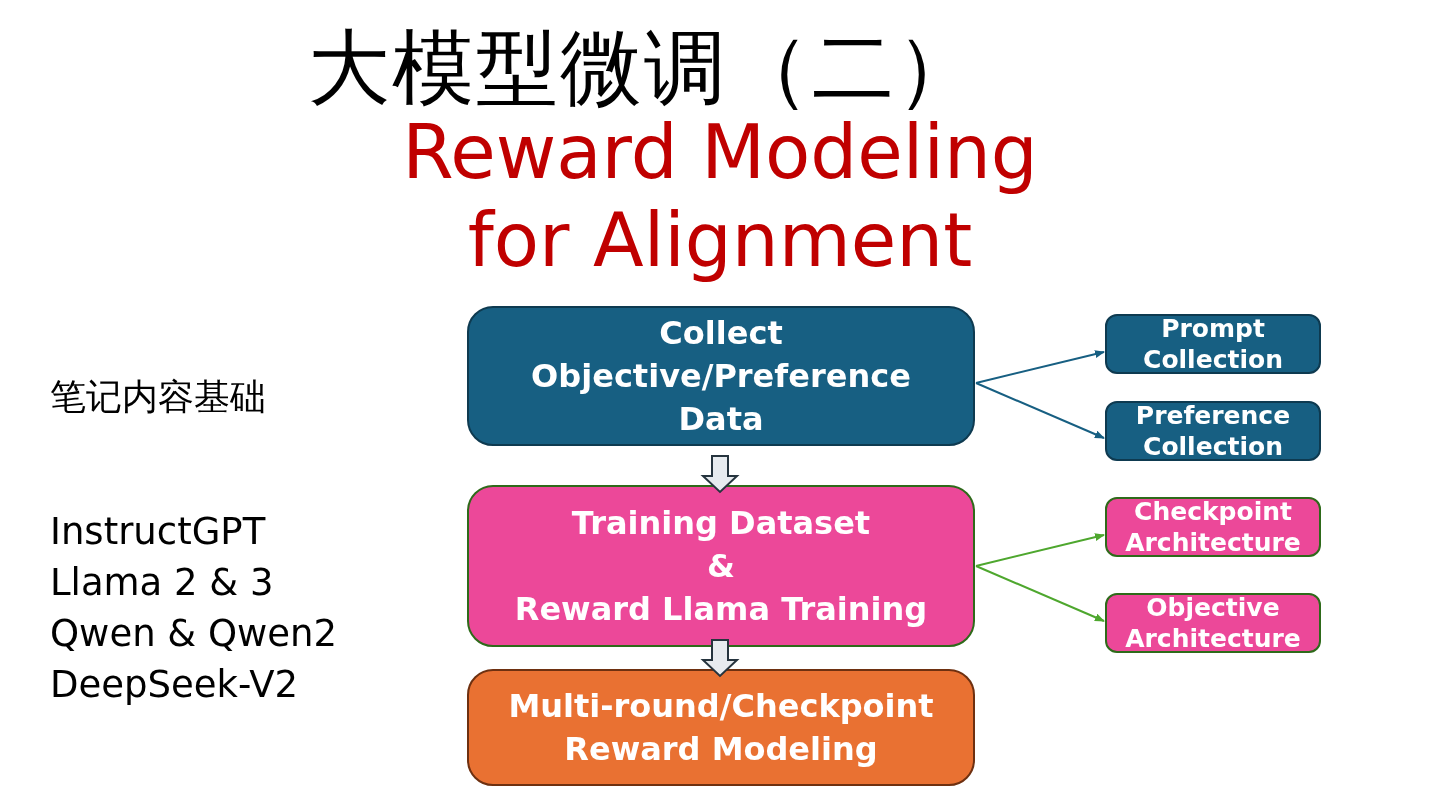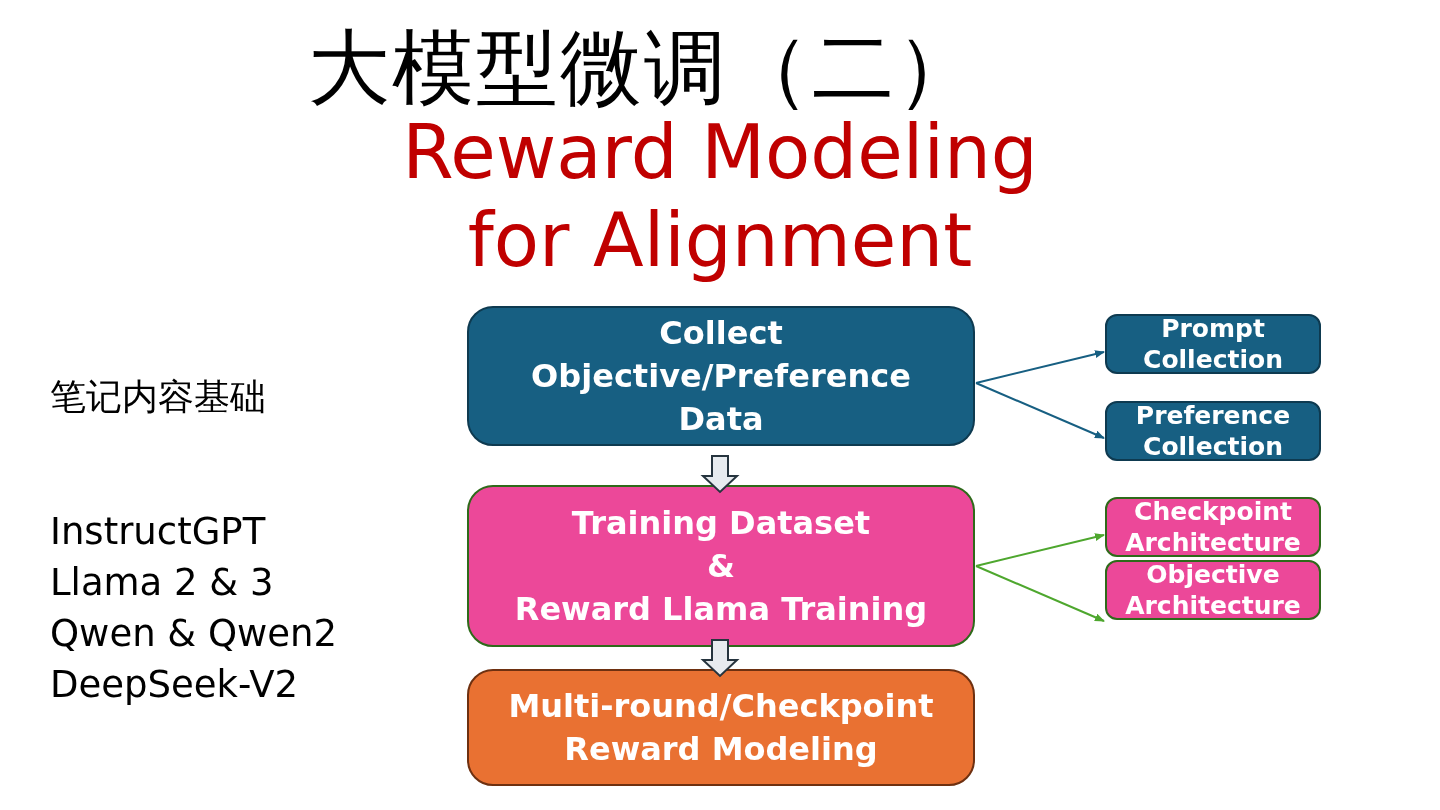--- a/index.html
+++ b/index.html
@@ -40,21 +40,21 @@
 
   .main-box { left: 467px; width: 508px; font-size: 32px; line-height: 43px; }
   .b1 { top: 306px; height: 140px; }
   .b2 { top: 485px; height: 162px; }
   .b3 { top: 669px; height: 117px; }
 
   .sub-box { left: 1105px; width: 216px; height: 60px; border-radius: 12px; font-size: 25px; line-height: 31px; }
   .s1 { top: 314px; }
   .s2 { top: 401px; }
   .s3 { top: 497px; }
-  .s4 { top: 560px; }
+  .s4 { top: 593px; }
 
   svg.overlay { position: absolute; left: 0; top: 0; width: 1440px; height: 810px; pointer-events: none; }
 </style>
 </head>
 <body>
 
 <div class="title-cn">大模型微调（二）</div>
 <div class="title-en l1">Reward Modeling</div>
 <div class="title-en l2">for Alignment</div>
 

